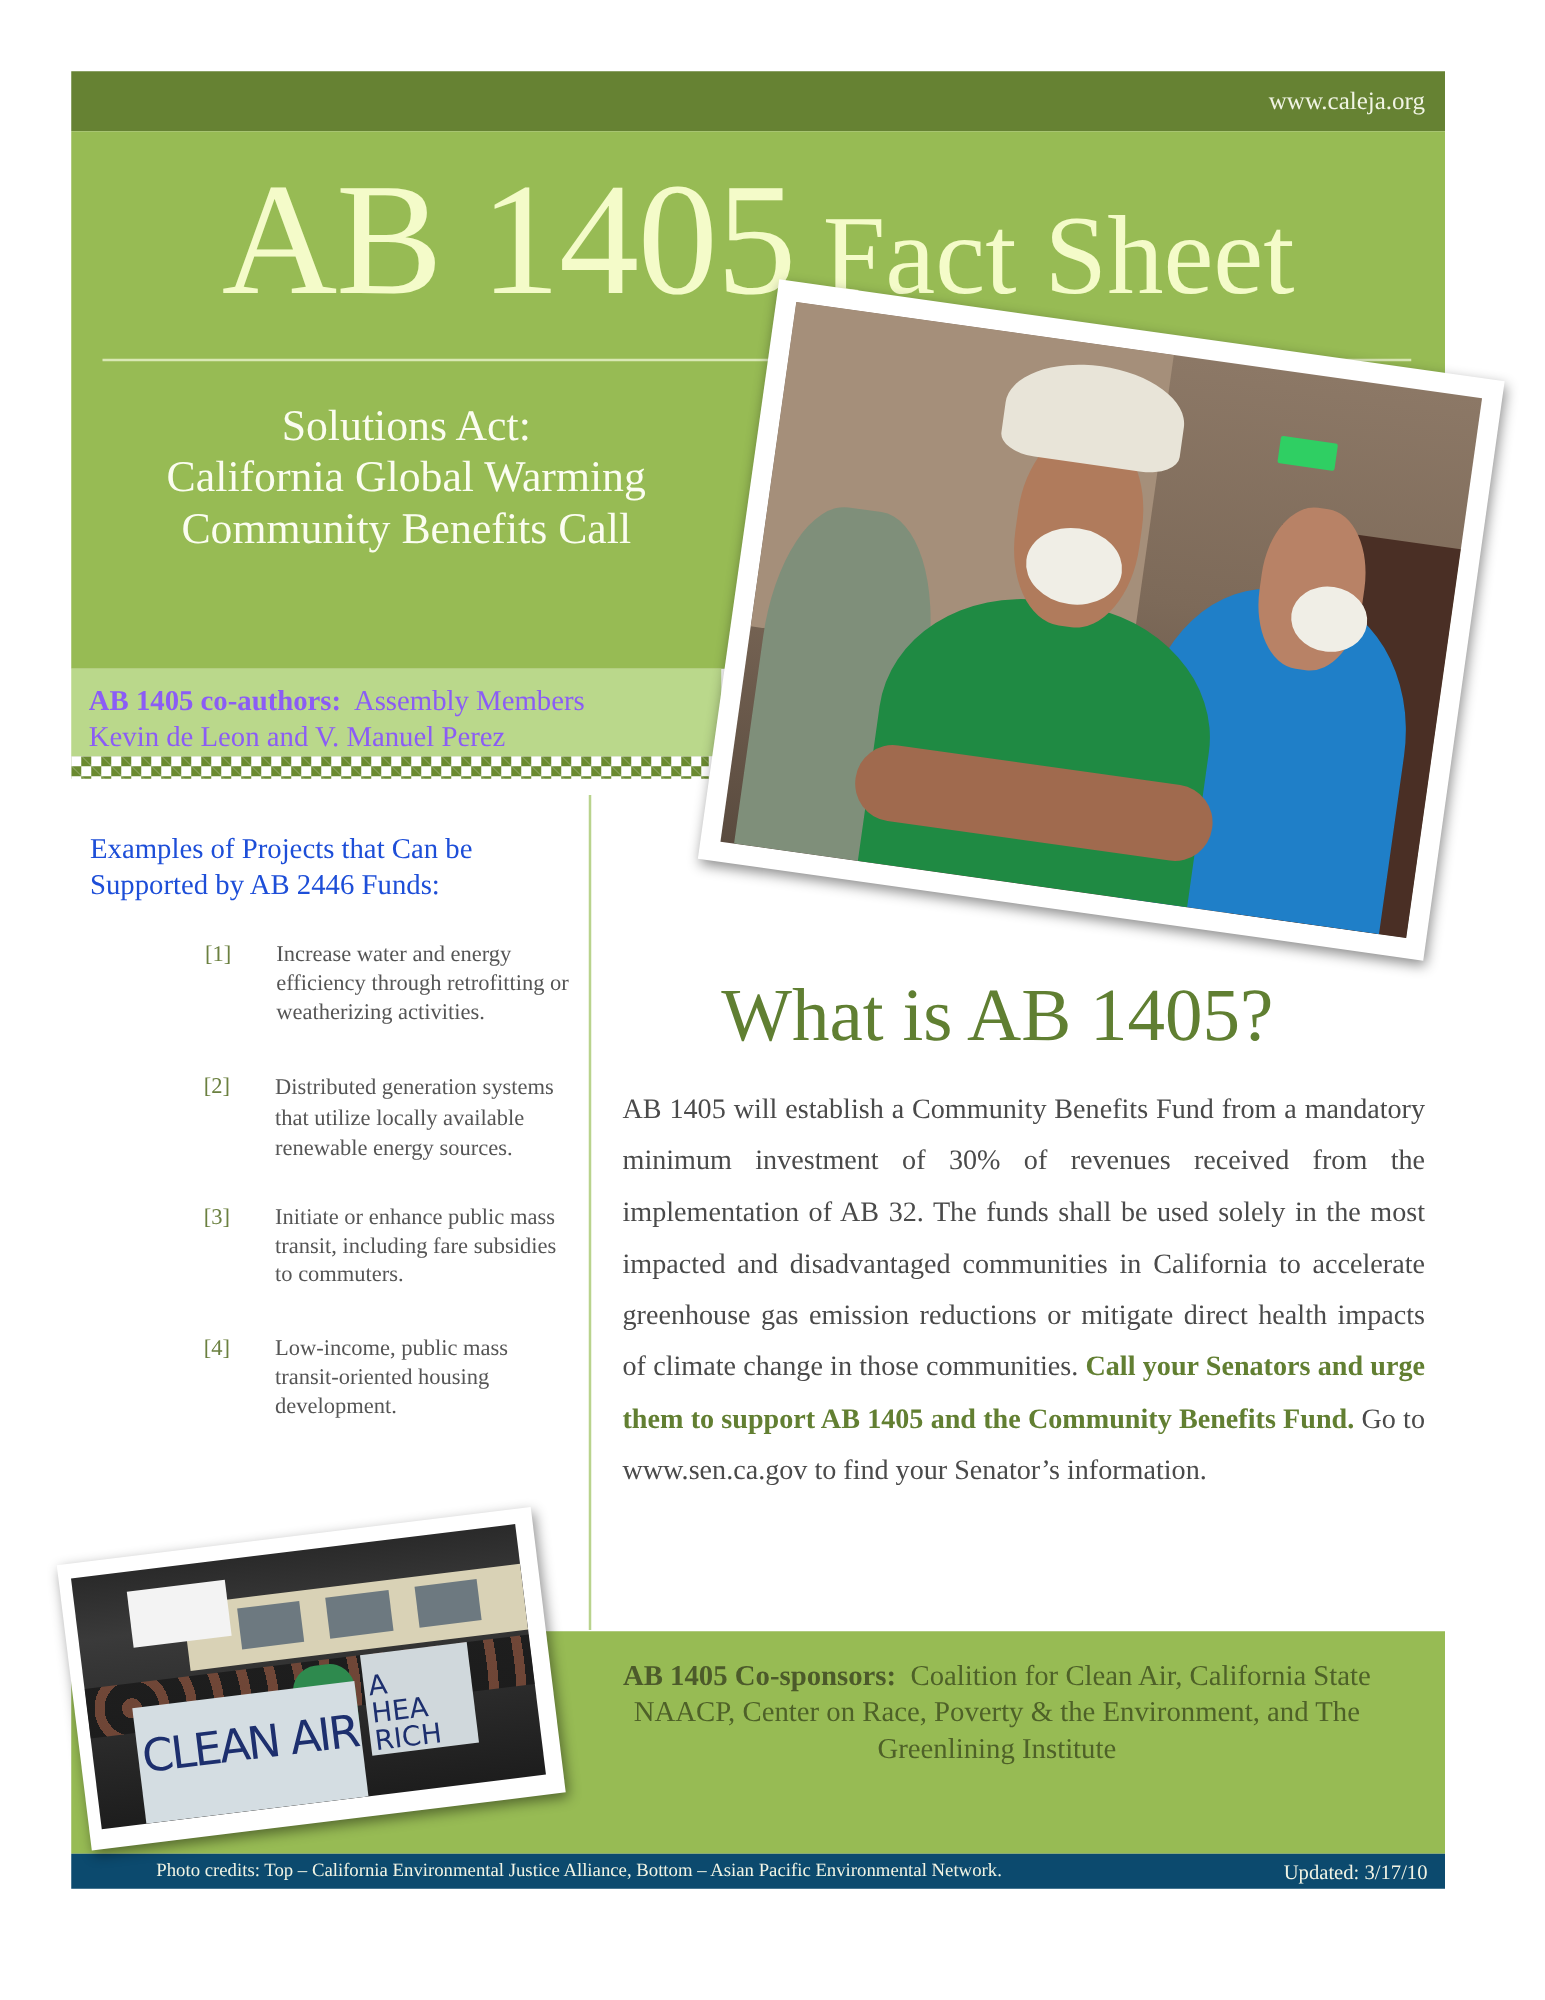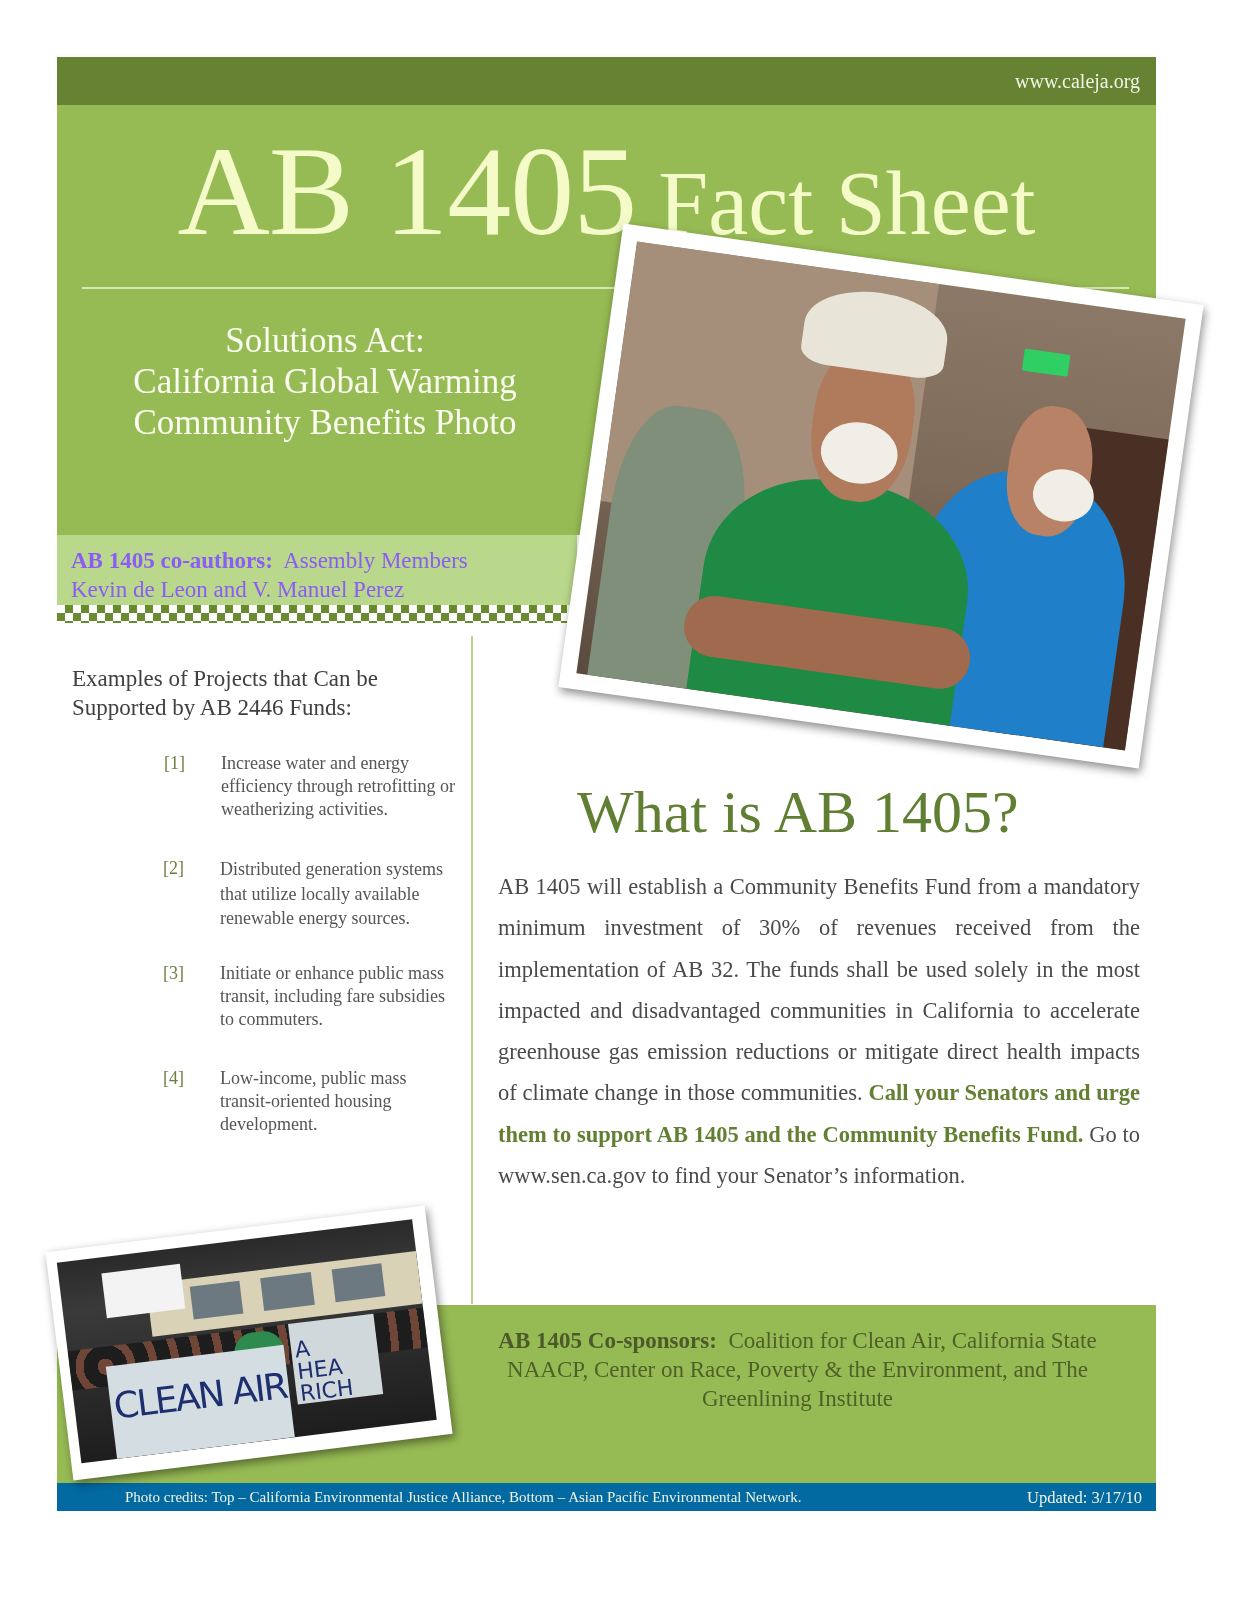--- a/index.html
+++ b/index.html
@@ -46,37 +46,37 @@
   .ph-green { position:absolute; left:20%; top:48%; width:48%; height:52%; background:#1f8a43; border-radius:45% 45% 0 0; }
   .ph-face { position:absolute; left:36%; top:16%; width:18%; height:36%; background:#b07b5c; border-radius:45%; }
   .ph-hat { position:absolute; left:32%; top:4%; width:26%; height:18%; background:#e8e4d8; border-radius:50% 50% 20% 20%; }
   .ph-mask { position:absolute; left:38%; top:34%; width:14%; height:14%; background:#f0eee6; border-radius:50%; }
   .ph-face2 { position:absolute; left:72%; top:24%; width:15%; height:30%; background:#b88266; border-radius:45%; }
   .ph-mask2 { position:absolute; left:77%; top:38%; width:11%; height:12%; background:#f0eee6; border-radius:50%; }
   .ph-arms { position:absolute; left:18%; top:78%; width:52%; height:14%; background:#a06a4e; border-radius:30px; }
 
   
   .vrule { left:471px; top:636px; width:2px; height:668px; background:#b9d38d; }
-  .examples-h { left:72px; top:664px; width:380px; color:#404040; font-size:23px; line-height:29px; }
+  .examples-h { left:72px; top:664px; width:380px; color:#1d4ed8; font-size:23px; line-height:29px; }
   .item { position:absolute; color:#555; font-size:18px; line-height:23px; }
   .item .num { position:absolute; left:0; top:0; color:#6b8040; }
   .item .txt { position:absolute; left:57px; top:0; width:235px; }
 
   
   .what-h { left:577px; top:778px; font-size:60px; color:#607f32; white-space:nowrap; }
   .body-p { left:498px; top:866px; width:642px; color:#4a4a4a; font-size:22.5px; line-height:41.3px; text-align:justify; }
   .body-p .cta { color:#627f32; font-weight:bold; }
 
   
   .cosp { left:57px; top:1305px; width:1099px; height:178px; background:#97bb54; }
   .cosp-text { left:470px; top:1326px; width:655px; text-align:center; color:#4e6128; font-size:23px; line-height:29px; }
   .cosp-text b { color:#4c5a2a; }
 
   
-  .footer { left:57px; top:1483px; width:1099px; height:28px; background:#0369a1; }
+  .footer { left:57px; top:1483px; width:1099px; height:28px; background:#0c4a6e; }
   .footer .credits { position:absolute; left:68px; top:6px; color:#f1f4e4; font-size:15px; }
   .footer .updated { position:absolute; right:14px; top:5px; color:#f1f4e4; font-size:16.5px; }
 
   
   .photo-bot { left:58px; top:1228px; width:382px; height:230px; background:#fff;
     transform:rotate(-7deg); transform-origin:center; box-shadow:2px 4px 10px rgba(0,0,0,0.45); }
   .photo-bot .img { position:absolute; left:10px; top:12px; right:14px; bottom:16px; overflow:hidden;
     background:linear-gradient(180deg,#2a2a2a 0%,#3a3a3a 25%,#1d1d1d 100%); }
   .pb-bld { position:absolute; left:24%; top:16%; width:76%; height:26%; background:#d9d2b6; }
   .pb-win { position:absolute; top:20%; width:14%; height:16%; background:#6d7980; }
@@ -97,21 +97,21 @@
 </div>
 
 <div class="abs header"></div>
 <div class="abs title">
   <span class="t1">AB 1405</span><span class="t2">Fact Sheet</span>
 </div>
 <div class="abs hrule"></div>
 <div class="abs subtitle">
   <div>Solutions Act:</div>
   <div>California Global Warming</div>
-  <div>Community Benefits Photo</div>
+  <div>Community Benefits Call</div>
 </div>
 
 <div class="abs coauth"></div>
 <div class="abs coauth-text">
   <b>AB 1405 co-authors:</b>&nbsp;
   <span>Assembly Members</span><br>
   <span>Kevin de Leon and V. Manuel Perez</span>
 </div>
 <div class="abs checker"></div>
 <div class="abs checker-r"></div>

